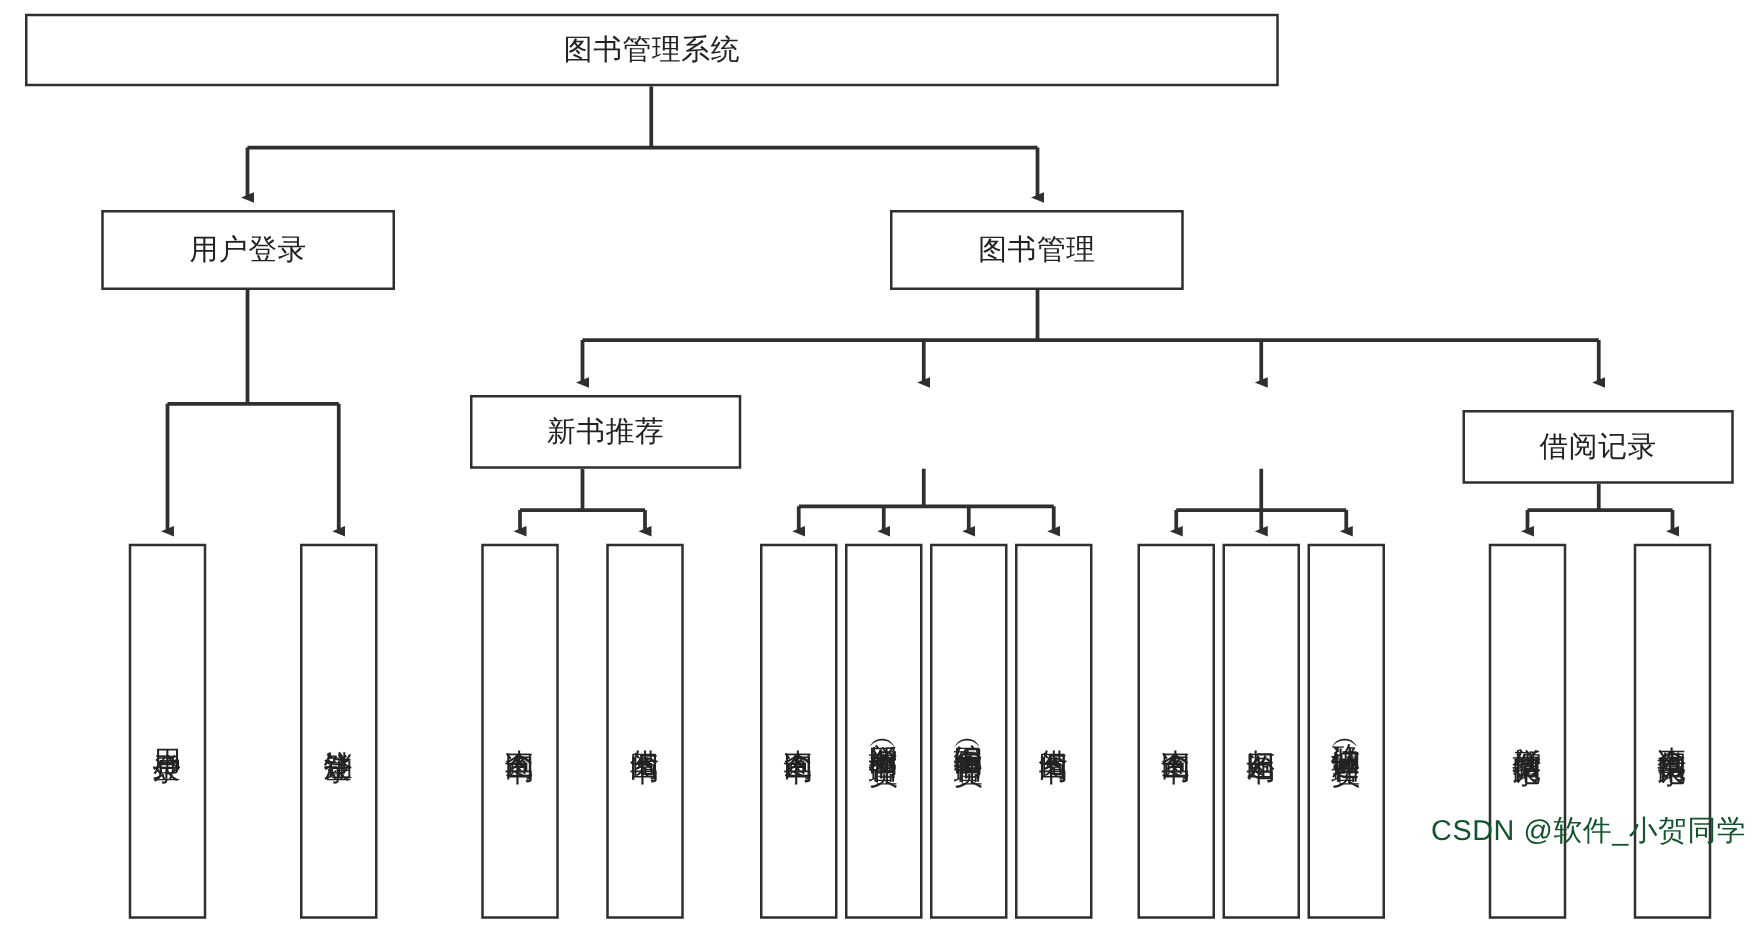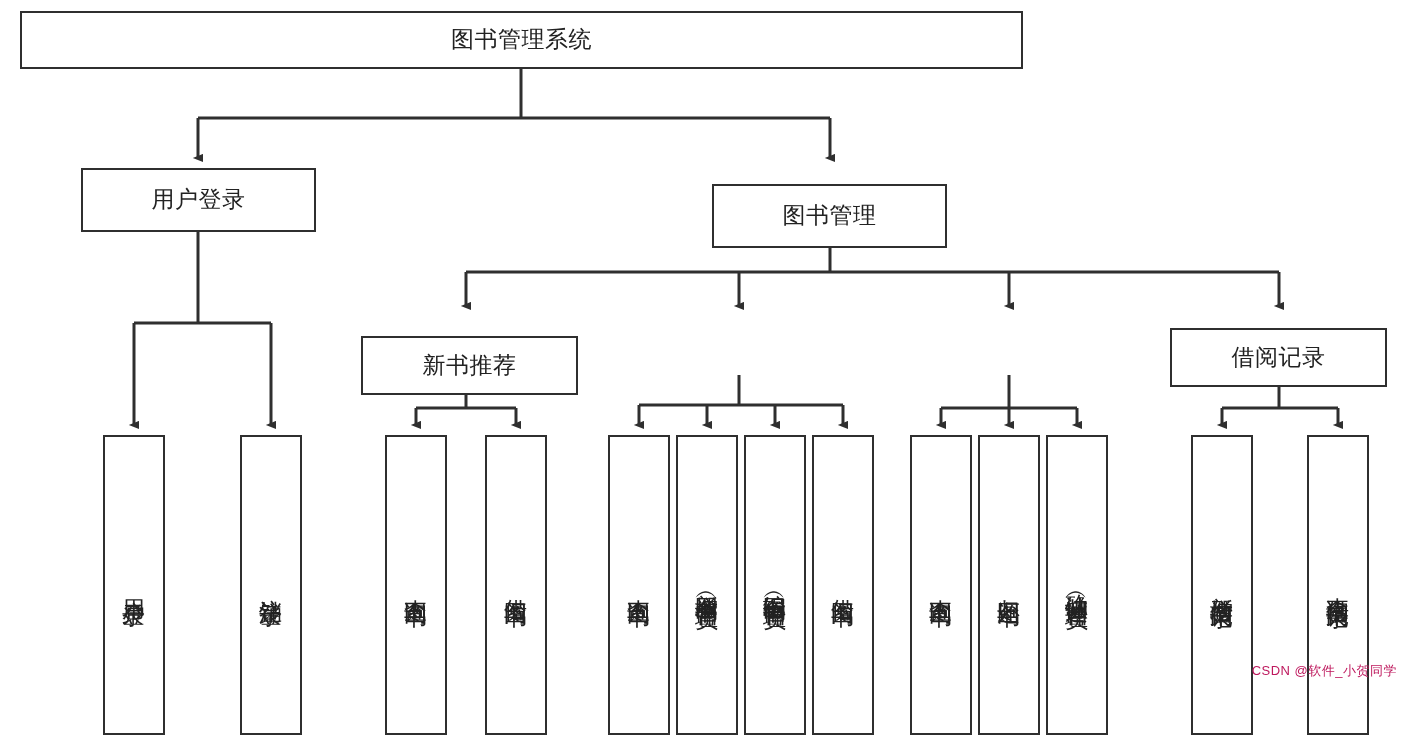--- a/index.html
+++ b/index.html
@@ -49,22 +49,22 @@
     writing-mode: vertical-rl;
     text-orientation: upright;
     letter-spacing: 2px;
     white-space: nowrap;
     text-align: center;
   }
   .watermark {
     position: absolute;
     right: 8px;
     bottom: 6px;
-    font-size: 13px;
-    color: #be185d;
+    font-size: 23px;
+    color: #14532d;
     letter-spacing: 0.5px;
     white-space: nowrap;
     pointer-events: none;
   }
 </style>
 </head>
 <body>
 
 <div id="diagram-root">
 
@@ -124,25 +124,25 @@
   </svg>
 
   <div class="node-box" style="left:20px; top:11px; width:1003px; height:58px;">
     <span class="node-label-h">图书管理系统</span>
   </div>
 
   <div class="node-box" style="left:81px; top:168px; width:235px; height:64px;">
     <span class="node-label-h">用户登录</span>
   </div>
 
-  <div class="node-box" style="left:712px; top:168px; width:235px; height:64px;margin-top:16px;">
+  <div class="node-box" style="left:712px; top:168px; width:235px; height:64px;">
     <span class="node-label-h">图书管理</span>
   </div>
 
-  <div class="node-box" style="left:361px; top:316px; width:217px; height:59px;margin-top:20px;">
+  <div class="node-box" style="left:376px; top:316px; width:217px; height:59px;">
     <span class="node-label-h">新书推荐</span>
   </div>
 
 
 
   <div class="node-box" style="left:1170px; top:328px; width:217px; height:59px;">
     <span class="node-label-h">借阅记录</span>
   </div>
 
   <div class="node-box" style="left:103px; top:435px; width:62px; height:300px;">

